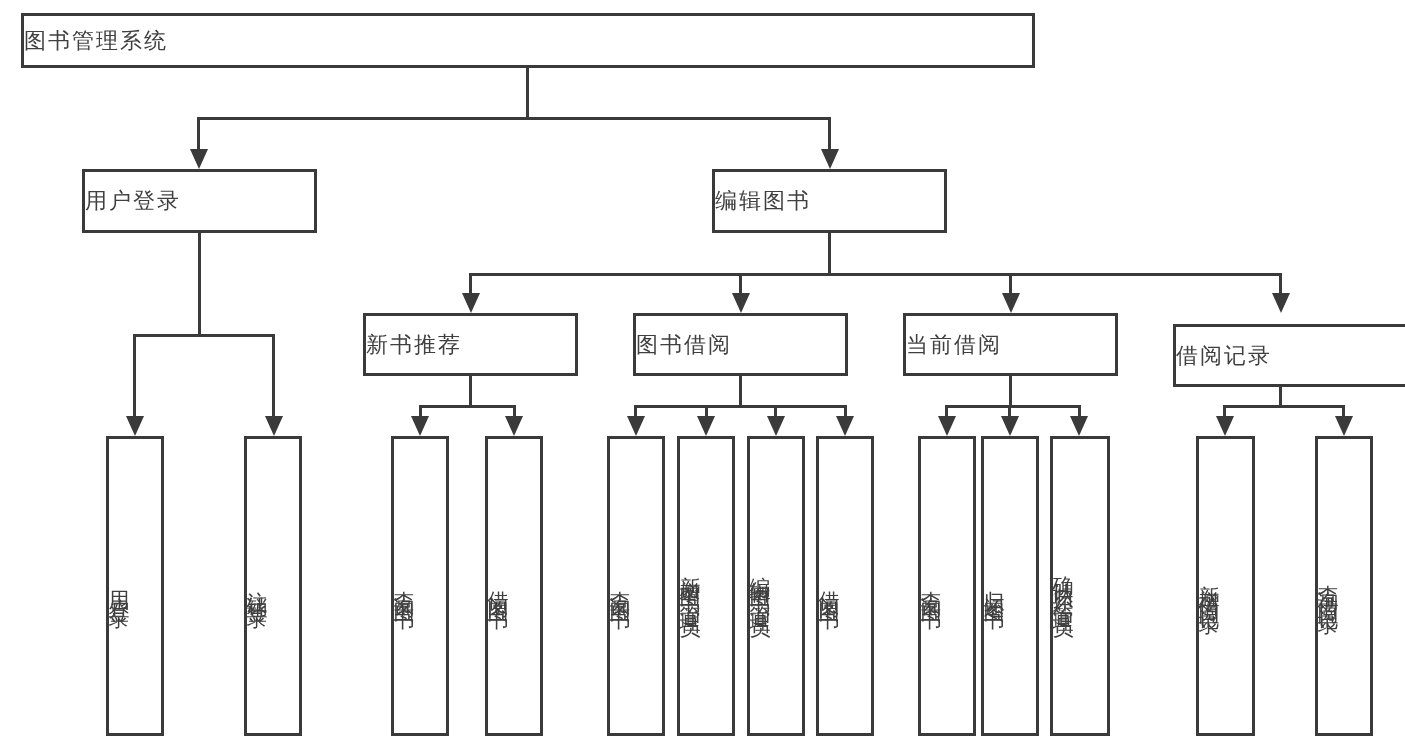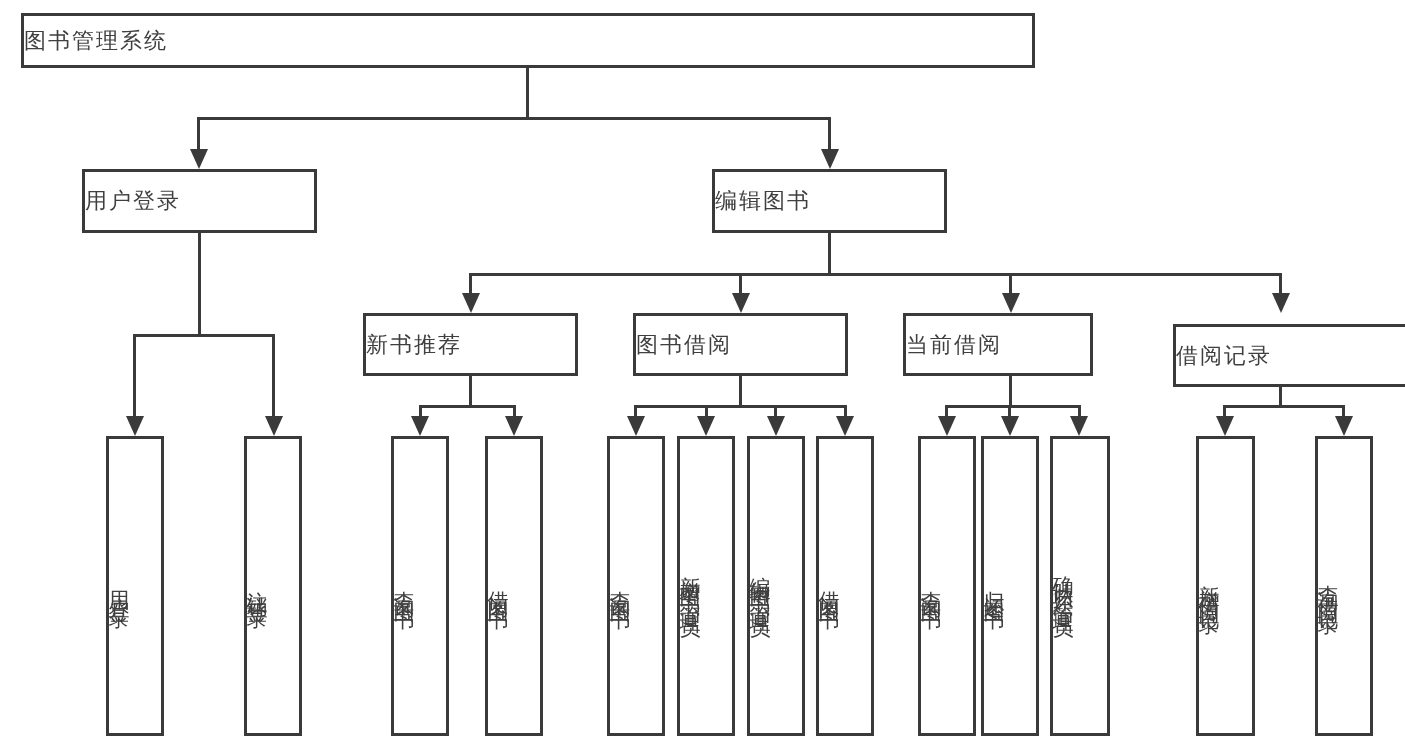--- a/index.html
+++ b/index.html
@@ -111,21 +111,21 @@
   <div class="node" style="left:712px;top:169px;width:235px;height:64px">
     <span class="lbl">编辑图书</span>
   </div>
 
   <div class="node" style="left:633px;top:313px;width:215px;height:63px">
     <span class="lbl">图书借阅</span>
   </div>
   <div class="node" style="left:363px;top:313px;width:215px;height:63px">
     <span class="lbl">新书推荐</span>
   </div>
-  <div class="node" style="left:903px;top:313px;width:190px;height:63px">
+  <div class="node" style="left:903px;top:313px;width:215px;height:63px">
     <span class="lbl">当前借阅</span>
   </div>
   <div class="node" style="left:1173px;top:324px;width:255px;height:63px">
     <span class="lbl">借阅记录</span>
   </div>
 
   <div class="node leaf" style="left:106px;top:436px;width:58px;height:300px">
     <span class="lbl">用户登录</span>
   </div>
   <div class="node leaf" style="left:244px;top:436px;width:58px;height:300px">

